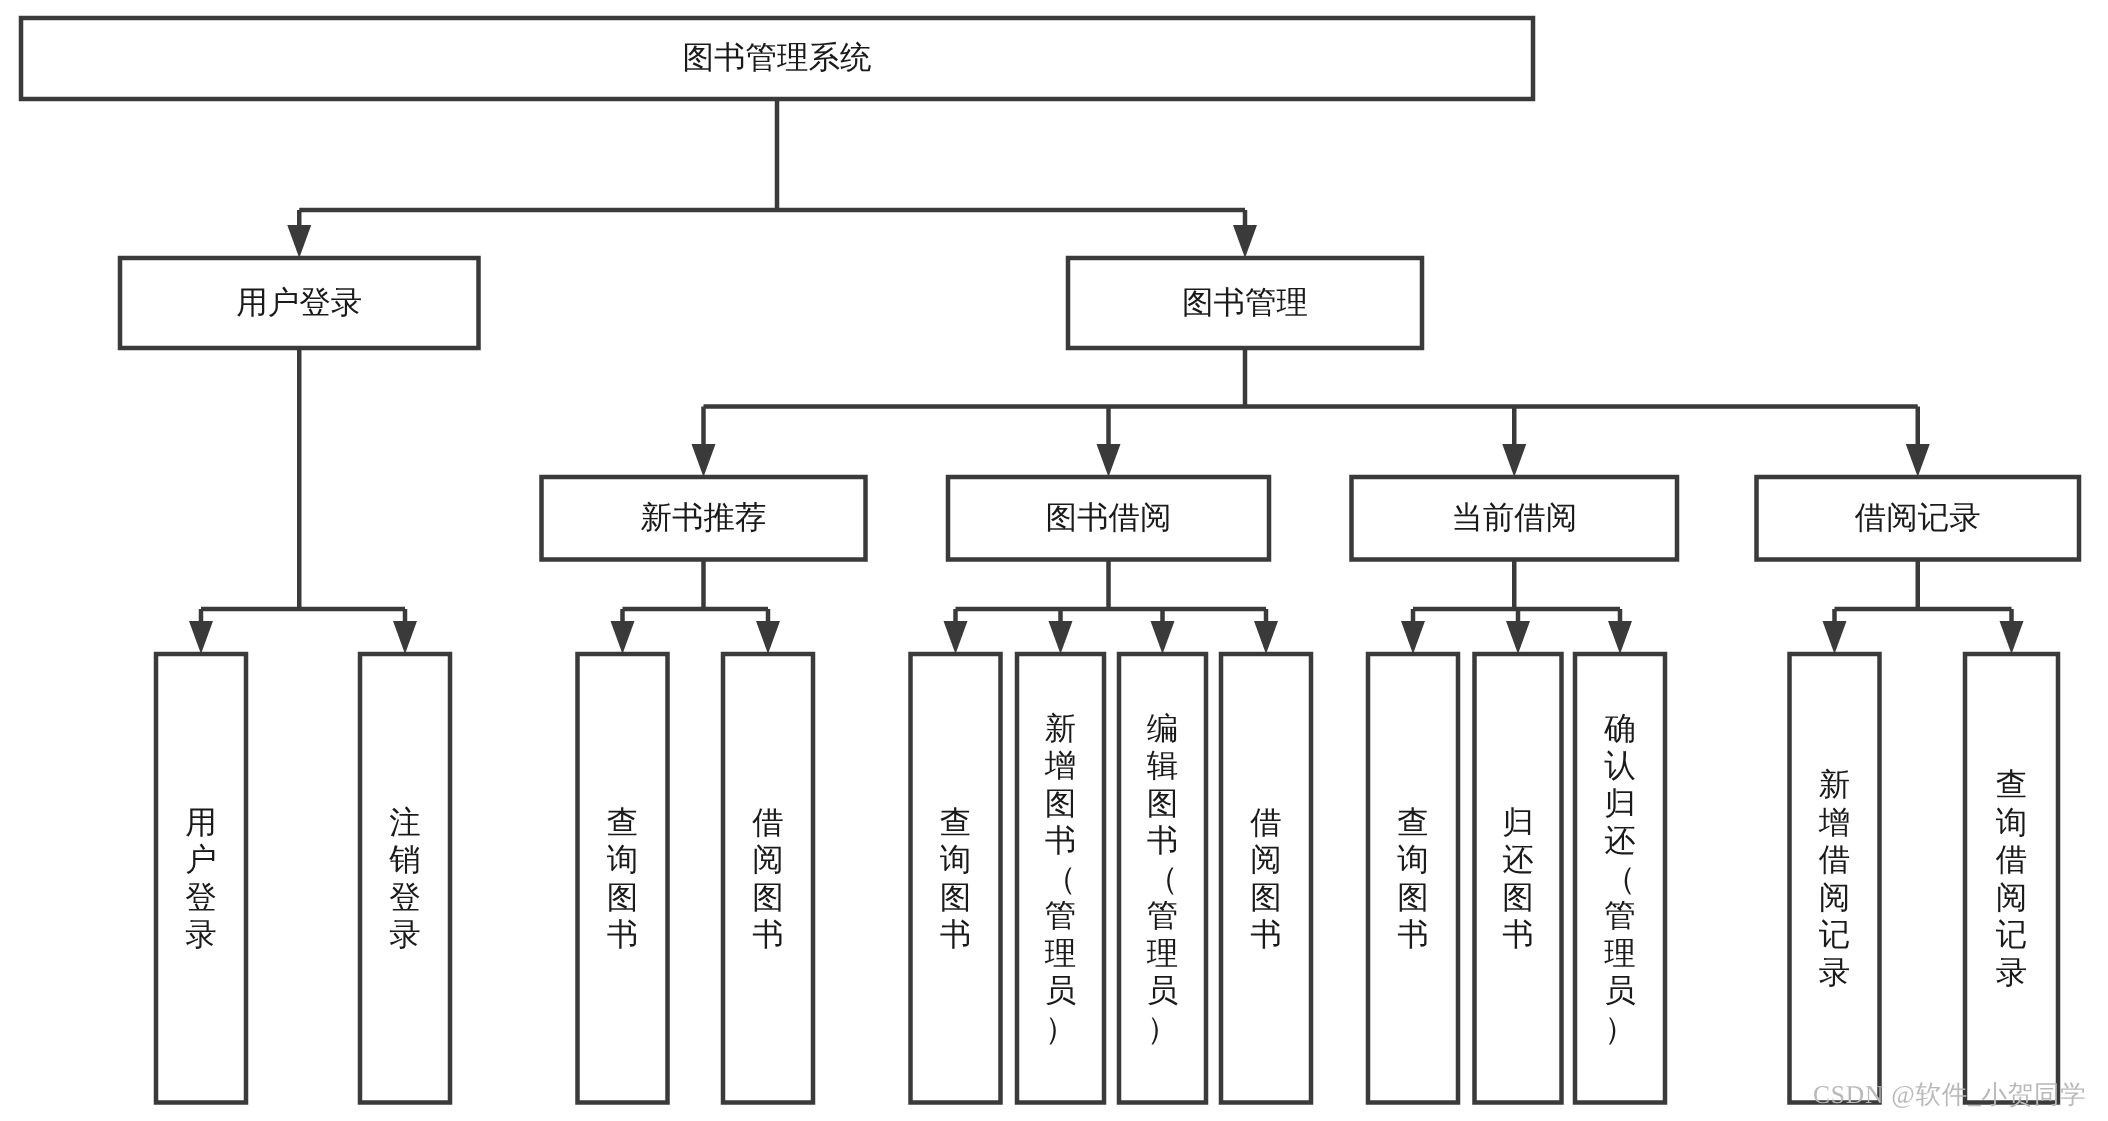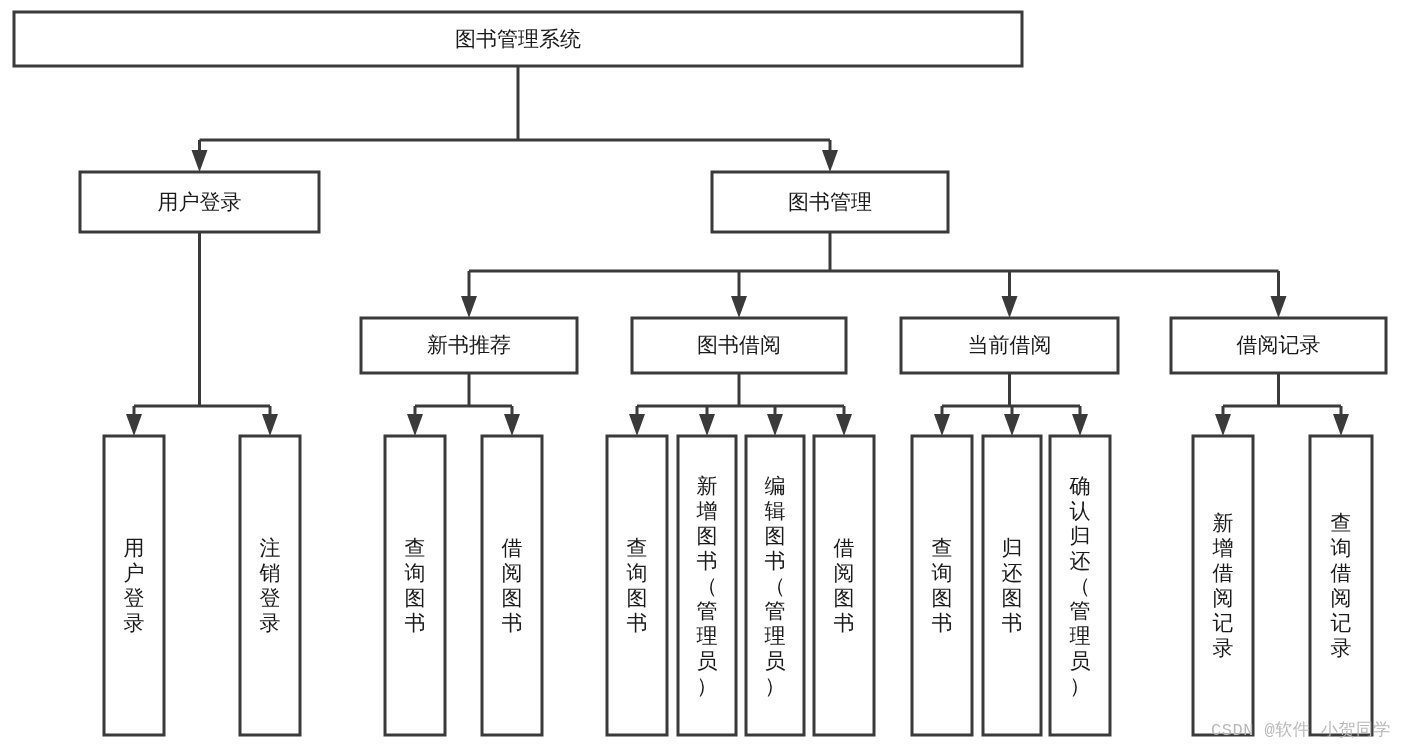--- a/index.html
+++ b/index.html
@@ -52,21 +52,21 @@
   .node-label-v {
     font-family: "Liberation Sans", "DejaVu Sans", sans-serif;
     font-size: 21px;
     fill: #1a1a1a;
     text-anchor: middle;
   }
   .watermark-text {
     position: absolute;
     right: 14px;
     bottom: 6px;
-    font-family: Liberation Mono, monospace;
+    font-family: Liberation Serif, serif;
     font-size: 17px;
     color: #b9b9b9;
     letter-spacing: 0.5px;
     white-space: nowrap;
     pointer-events: none;
   }
 </style>
 </head>
 <body>
 

